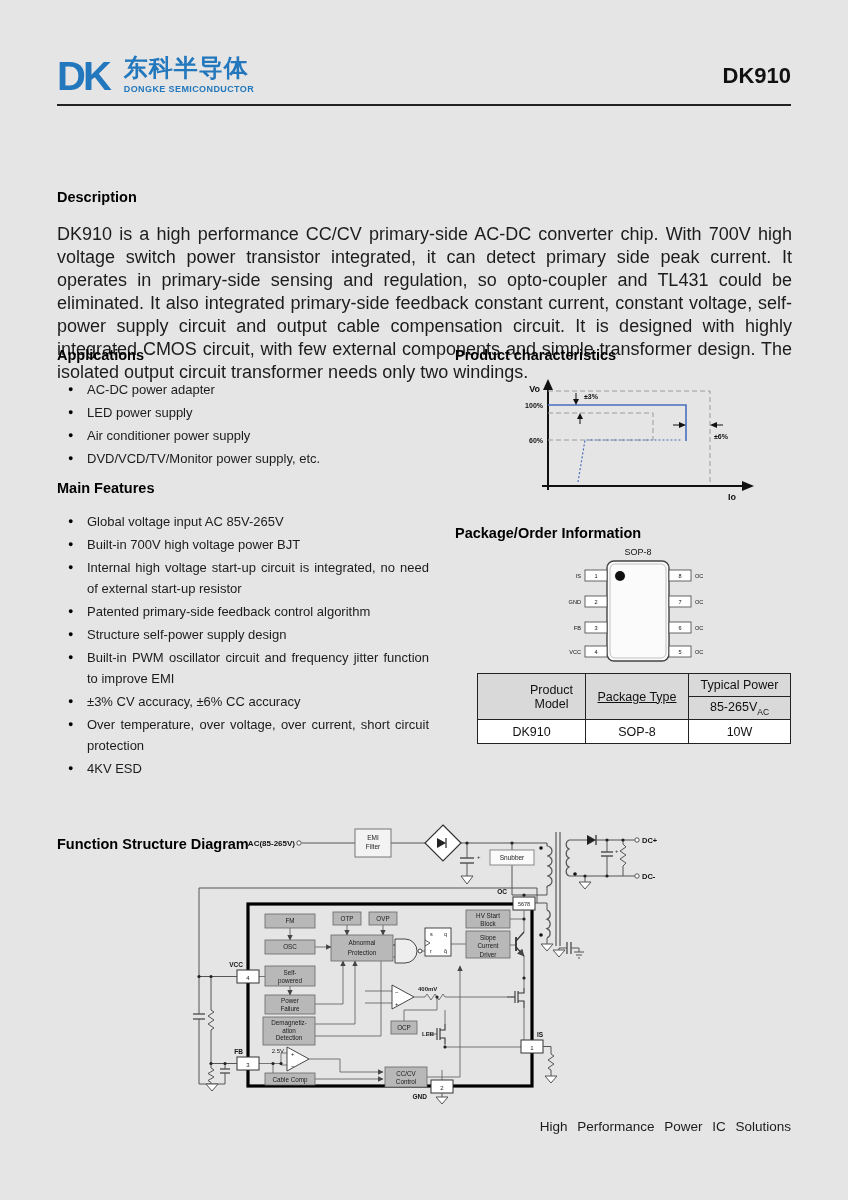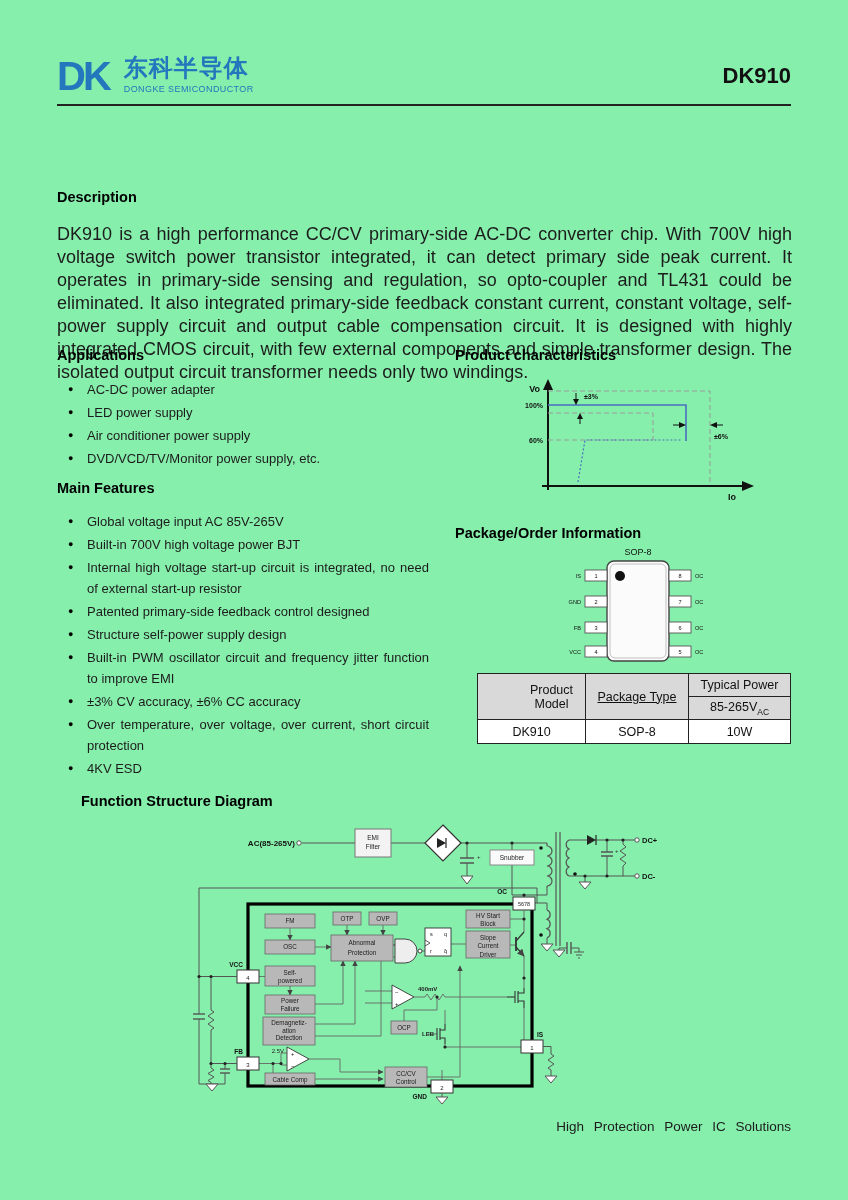--- a/index.html
+++ b/index.html
@@ -1,25 +1,25 @@
 <!DOCTYPE html>
 <html><head>
 <meta charset="utf-8">
 <style>
   * { margin:0; padding:0; box-sizing:border-box; }
   html,body { background:#ffffff; }
   body { font-family:"Liberation Sans", sans-serif; color:#1f1f1f; }
-  .page { position:relative; width:848px; height:1200px; background:#86efac; overflow:hidden; }
+  .page { position:relative; width:848px; height:1200px; background:#e5e5e5; overflow:hidden; }
 
   
   .logo { position:absolute; left:57px; top:54px; display:flex; align-items:flex-start; }
   .logo-dk { font-size:40px; font-weight:bold; color:#2377bd; letter-spacing:-3px; line-height:44px; }
   .logo-text-block { margin-left:15px; }
   .logo-cn { font-size:24px; font-weight:bold; color:#2377bd; line-height:28px; letter-spacing:1px; }
-  .logo-en { font-size:9px; font-weight:normal; color:#2377bd; letter-spacing:0.4px; margin-top:2px; }
+  .logo-en { font-size:9px; font-weight:bold; color:#2377bd; letter-spacing:0.4px; margin-top:2px; }
   .part-number { position:absolute; right:57px; top:63px; font-size:22px; font-weight:bold; color:#111; }
   .header-rule { position:absolute; left:57px; right:57px; top:104px; height:2px; background:#222; }
   .doc-title { position:absolute; left:57px; top:114px; font-size:16.5px; font-weight:bold; color:#000; }
 
   
   .sec-h { position:absolute; font-size:14.5px; font-weight:bold; color:#000; }
 
   
   .desc-body { position:absolute; left:57px; top:223px; width:735px; font-size:18px; line-height:23px; text-align:justify; color:#1c1c1c; }
 
@@ -90,21 +90,21 @@
     <div class="bullet-item">
         <span class="bullet">●</span>
         <span class="bullet-text">Built-in 700V high voltage power BJT</span>
       </div>
     <div class="bullet-item">
         <span class="bullet">●</span>
         <span class="bullet-text">Internal high voltage start-up circuit is integrated, no need of external start-up resistor</span>
       </div>
     <div class="bullet-item">
         <span class="bullet">●</span>
-        <span class="bullet-text">Patented primary-side feedback control designed</span>
+        <span class="bullet-text">Patented primary-side feedback control algorithm</span>
       </div>
     <div class="bullet-item">
         <span class="bullet">●</span>
         <span class="bullet-text">Structure self-power supply design</span>
       </div>
     <div class="bullet-item">
         <span class="bullet">●</span>
         <span class="bullet-text">Built-in PWM oscillator circuit and frequency jitter function to improve EMI</span>
       </div>
     <div class="bullet-item">
@@ -202,21 +202,21 @@
       <th><span>85-265V</span><span class="sub-ac">AC</span></th>
     </tr>
     <tr>
       <td>DK910</td>
       <td>SOP-8</td>
       <td>10W</td>
     </tr>
   </tbody>
     </table>
 
-  <div class="sec-h" style="left:57px; top:793px;margin-left:24px;">Function Structure Diagram</div>
+  <div class="sec-h" style="left:57px; top:836px;">Function Structure Diagram</div>
 
   <svg style="left:185px; top:818px;" width="612" height="296" viewBox="0 0 612 296">
     <defs>
       <marker id="ah" markerWidth="7" markerHeight="7" refX="5.5" refY="3" orient="auto">
           <path d="M0,0L6,3L0,6Z" fill="#444"></path>
         </marker>
     </defs>
 
     <g stroke="#555" stroke-width="1" fill="none">
       <line x1="117" y1="25" x2="170" y2="25"></line>
@@ -547,15 +547,15 @@
         <circle cx="40" cy="245.5" r="1.6"></circle>
       <circle cx="88" cy="245.5" r="1.6"></circle>
         <circle cx="96" cy="245.5" r="1.6"></circle>
       <circle cx="252" cy="179" r="1.6"></circle>
         <circle cx="260" cy="229" r="1.6"></circle>
         <circle cx="339" cy="101" r="1.6"></circle>
         <circle cx="339" cy="160" r="1.6"></circle>
     </g>
   </svg>
 
-  <div class="footer">High Protection Power IC Solutions</div>
+  <div class="footer">High Performance Power IC Solutions</div>
 
 </div>
 
 </body></html>

